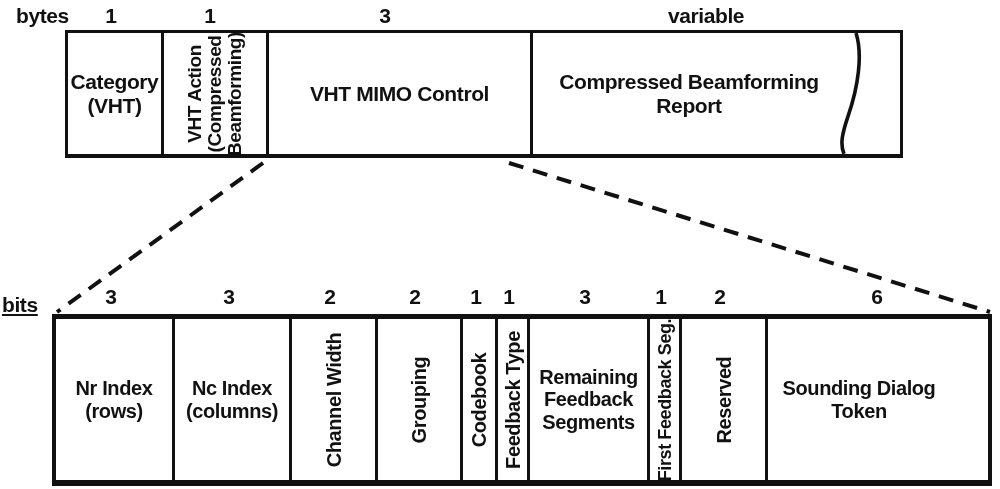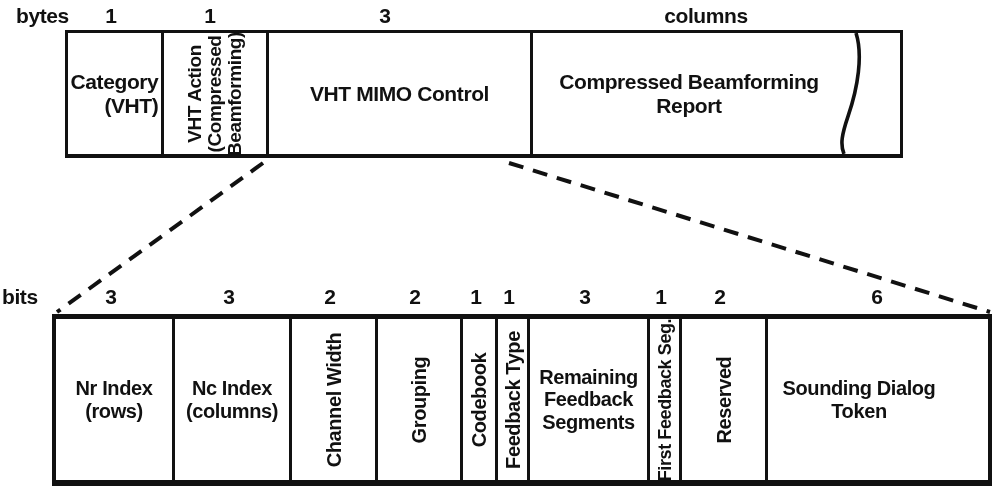--- a/index.html
+++ b/index.html
@@ -99,24 +99,24 @@
 </head>
 <body>
 
 <div id="stage">
 
   <span class="unit-label" style="left:16px; top:4px;">bytes</span>
 
   <span class="size-label" style="left:111px; top:4px;">1</span>
   <span class="size-label" style="left:210px; top:4px;">1</span>
   <span class="size-label" style="left:385px; top:4px;">3</span>
-  <span class="size-label" style="left:706px; top:4px;">columns</span>
+  <span class="size-label" style="left:706px; top:4px;">variable</span>
 
   <div id="top-box" class="frame-box">
-    <div class="cell" style="width:93px;text-align:right;">
+    <div class="cell" style="width:93px;">
       <span class="htext">Category
 (VHT)</span>
     </div>
     <div class="cell" style="width:105px;">
       <span class="vtext multiline">VHT Action
 (Compressed
 Beamforming)</span>
     </div>
     <div class="cell" style="width:264px;">
       <span class="htext">VHT MIMO Control</span>
@@ -128,21 +128,21 @@
         <path d="M 21,0 C 28,22 23,55 13,84 C 7,102 5,112 9,122" fill="none" stroke="#111111" stroke-width="3.6"></path>
       </svg>
     </div>
   </div>
 
   <svg class="overlay-svg" width="1000" height="489" viewBox="0 0 1000 489">
     <line x1="263" y1="163" x2="57" y2="312" stroke="#111111" stroke-width="4" stroke-dasharray="15 10"></line>
     <line x1="509" y1="163" x2="990" y2="312" stroke="#111111" stroke-width="4" stroke-dasharray="15 10"></line>
   </svg>
 
-  <span class="unit-label" style="left:2px; top:285px;">bits</span>
+  <span class="unit-label" style="left:2px; top:293px;text-decoration:underline;">bits</span>
 
   <span class="size-label" style="left:111px; top:285px;">3</span>
   <span class="size-label" style="left:229px; top:285px;">3</span>
   <span class="size-label" style="left:330px; top:285px;">2</span>
   <span class="size-label" style="left:415px; top:285px;">2</span>
   <span class="size-label" style="left:476px; top:285px;">1</span>
   <span class="size-label" style="left:509px; top:285px;">1</span>
   <span class="size-label" style="left:585px; top:285px;">3</span>
   <span class="size-label" style="left:661px; top:285px;">1</span>
   <span class="size-label" style="left:720px; top:285px;">2</span>

